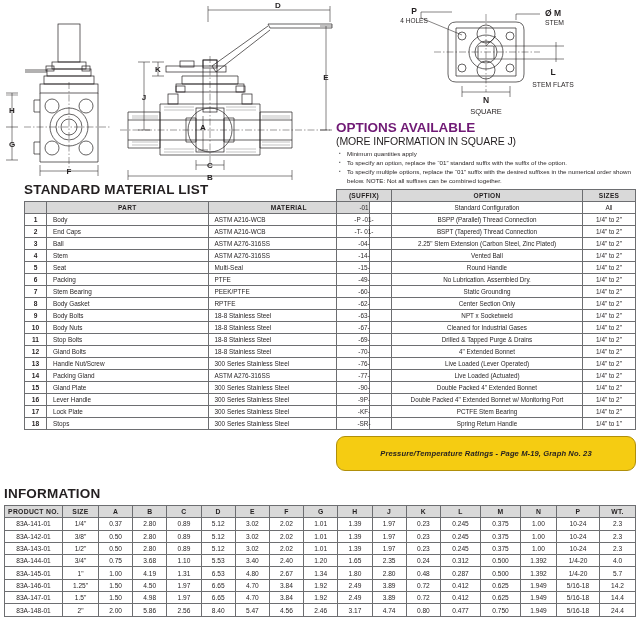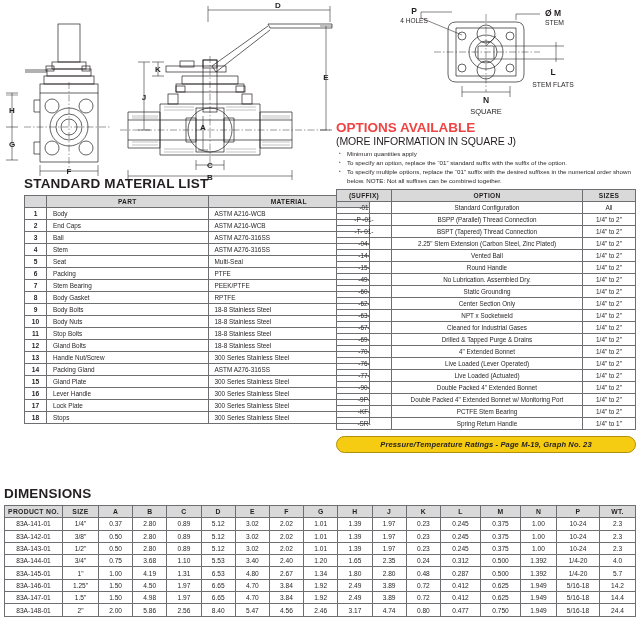--- a/index.html
+++ b/index.html
@@ -14,38 +14,38 @@
   .page { position: relative; width: 640px; height: 635px; }
 
   
   .drawings {
     position: absolute; left: 0; top: 0; width: 640px; height: 182px;
   }
   .drawings svg { display: block; }
 
   
   .left-col {
-    position: absolute; left: 4px; top: 176px; width: 366px; padding-left: 20px;
+    position: absolute; left: 4px; top: 182px; width: 366px; padding-left: 20px;
   }
   .right-col {
     position: absolute; left: 336px; top: 120px; width: 300px;
   }
 
   h2.section-title {
     font-size: 13.5px;
     font-weight: bold;
     letter-spacing: .2px;
     margin: 0 0 4px 0;
     color: #231f20;
   }
   h2.opt-title {
     font-size: 13.5px;
     font-weight: bold;
     margin: 0;
-    color: #ef4444;
+    color: #701a75;
   }
   .opt-sub {
     font-size: 10.5px;
     font-weight: normal;
     margin: 0 0 3px 0;
     color: #231f20;
     letter-spacing: -.1px;
   }
   ul.notes {
     margin: 0 0 4px 0;
@@ -104,21 +104,21 @@
   .opt-table td.suffix { width: 55px; }
   .opt-table td.sizes { width: 53px; }
   .opt-table th.suffix-h { width: 55px; }
   .opt-table th.sizes-h { width: 53px; }
   .opt-table tr { height: 11.9px; }
   .opt-table td.option { font-size: 6.3px; }
 
   
   .banner {
     margin: 6px 0 0 0;
-    height: 17px;
+    height: 35px;
     background: #f5cc12;
     border: 1px solid #b08f0a;
     border-radius: 9px;
     display: flex; align-items: center; justify-content: center;
     font-size: 7.6px;
     font-weight: bold;
     font-style: italic;
     color: #231f20;
     letter-spacing: .1px;
   }
@@ -582,21 +582,21 @@
             <td class="suffix">-SR-</td>
             <td class="option">Spring Return Handle</td>
             <td class="sizes">1/4" to 1"</td>
           </tr>
         </tbody>
     </table>
     <div class="banner">Pressure/Temperature Ratings - Page M-19, Graph No. 23</div>
   </div>
 
   <div class="dims-wrap">
-    <h2 class="section-title">DIMENSIONS</h2>
+    <h2 class="section-title">INFORMATION</h2>
     <table class="dims-table">
       <thead>
           <tr id="dims-head">
             <th class="c-prod">PRODUCT NO.</th>
             <th class="c-size">SIZE</th>
             <th>A</th>
             <th>B</th>
             <th>C</th>
             <th>D</th>
             <th>E</th>

